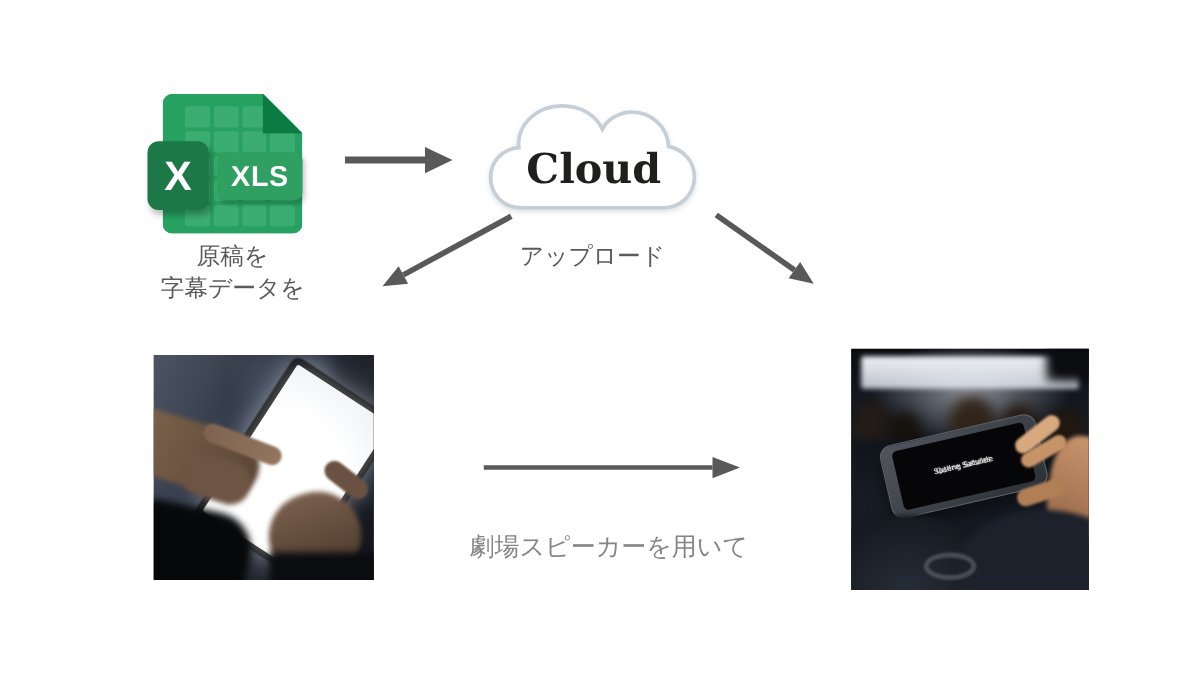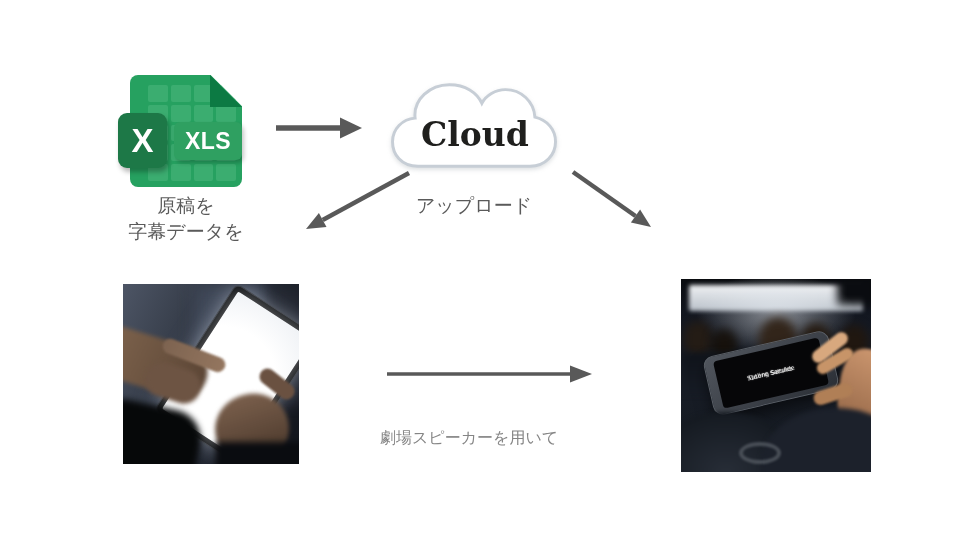--- a/index.html
+++ b/index.html
@@ -36,21 +36,21 @@
   .cloud path{fill:#ffffff;stroke:var(--cloud-stroke,#c7ced6);stroke-width:3;}
   .cloud-word{position:absolute;inset:0;display:flex;align-items:center;justify-content:center;
               padding-top:20px;font-family:"DejaVu Serif",serif;font-weight:bold;font-size:33px;
               color:var(--cloud-text,#1f1f1d);}
 
   
   .caption{position:absolute;text-align:center;color:var(--caption-text,#5a5a5a);
            font-size:19px;line-height:26px;z-index:2;}
   .excel-caption{left:96px;top:193px;width:180px;}
   .cloud-caption{left:384px;top:193px;width:180px;}
-  .transfer-caption{left:319px;top:423px;width:300px;font-size:16px;line-height:30px;
+  .transfer-caption{left:337px;top:423px;width:300px;font-size:20px;line-height:30px;
                     color:var(--transfer-text,#858585);}
 
   
   .photo{position:absolute;overflow:hidden;background:#14161c;z-index:2;}
   .photo *{position:absolute;}
 
   
   .left-photo{left:123px;top:284px;width:176px;height:180px;}
   .lp-bg{inset:0;background:linear-gradient(115deg,#4d5565 0%,#3a414e 25%,#232833 55%,#14171e 85%);}
   .lp-panel{left:70px;top:0;width:70px;height:90px;background:#3d4554;filter:blur(7px);}

